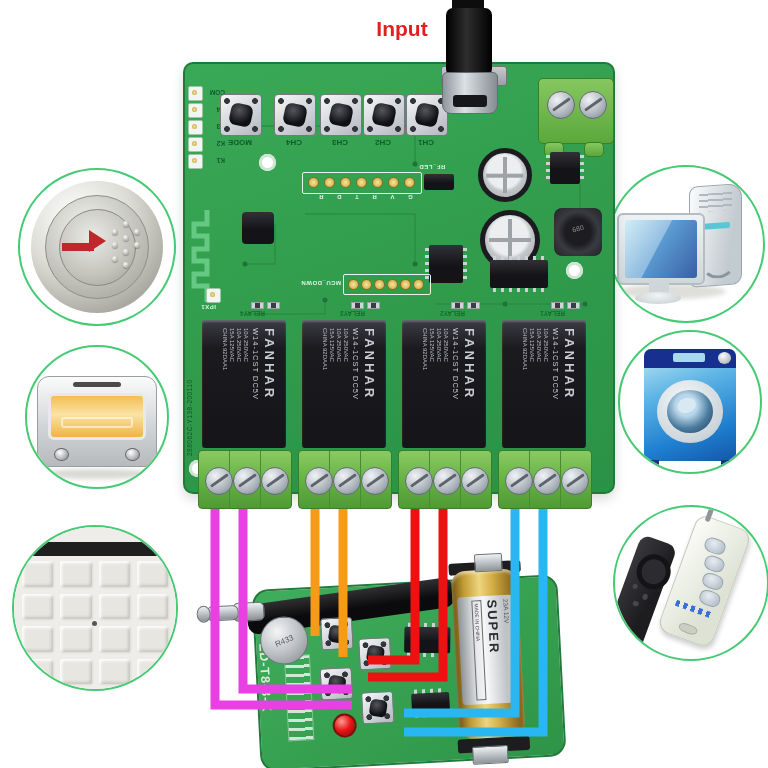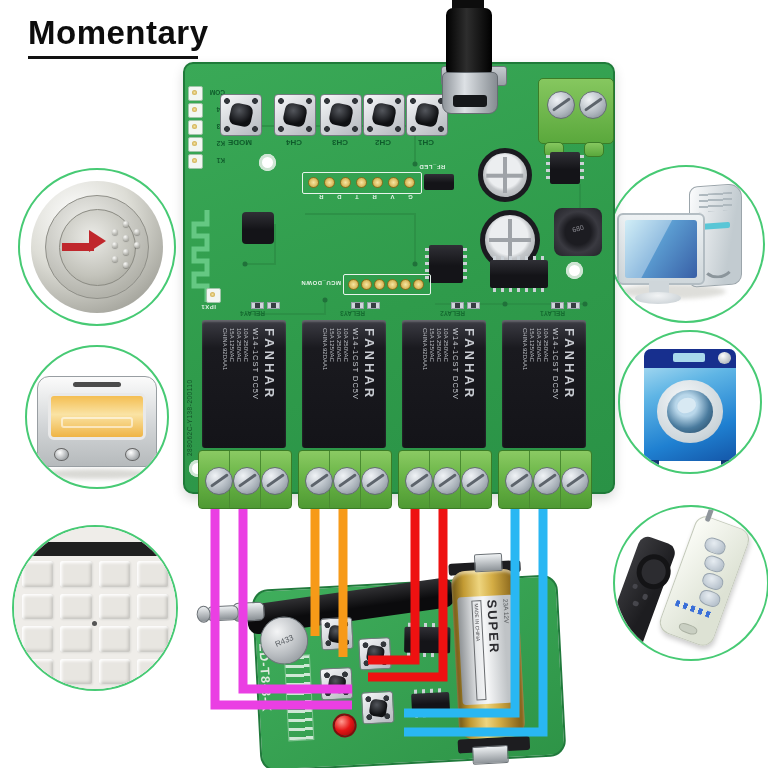--- a/index.html
+++ b/index.html
@@ -134,24 +134,24 @@
   .rm-btn{position:absolute;width:34%;height:11%;background:radial-gradient(circle at 40% 32%,#e7edf2,#aab6c2);border:1px solid #97a3af;border-radius:40%;}
   .rm-dots{position:absolute;left:14%;right:14%;top:72%;height:5%;background:repeating-linear-gradient(90deg,#3a6fd8 0 4px,transparent 4px 8px);}
   .rm-slot{position:absolute;left:34%;top:88%;width:32%;height:6%;background:#c9cfc2;border-radius:40%;border:1px solid #aab0a2;}
 </style>
 </head>
 <body>
 
 <div class="canvas">
 
   <div class="abs brand">
-    <div class="brand-title">Momentary</div>
   </div>
 
   <div class="abs usb-label">
+    <div>Input</div>
   </div>
 
   <div class="abs circle" style="left:18px;top:168px;width:154px;height:154px;">
     <div class="el-ring"></div>
     <div class="el-mid"></div>
     <div class="el-face"></div>
     <div class="el-shaft"></div>
     <div class="el-head"></div>
     <div class="bdot" style="left:60%;top:38%;"></div>
     <div class="bdot" style="left:60%;top:47%;"></div>

